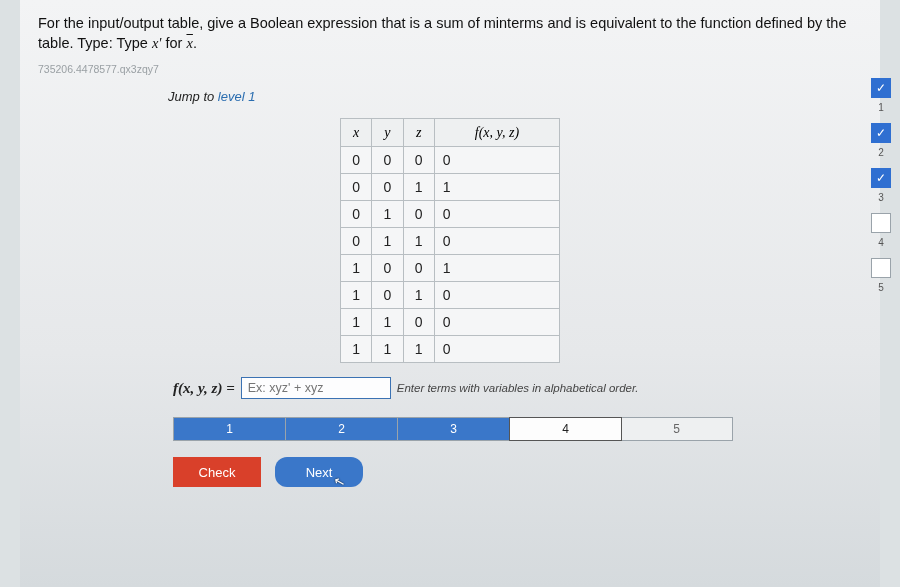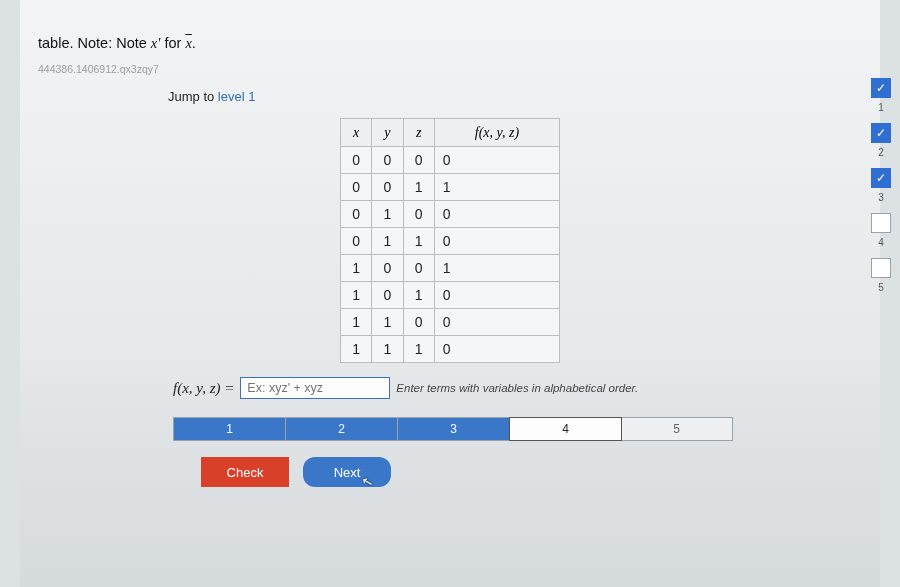--- a/index.html
+++ b/index.html
@@ -27,20 +27,21 @@
   .qid {
     margin-top: 10px;
     font-size: 10.5px;
     color: #9aa0a4;
   }
   .jump {
     margin-top: 14px;
     margin-left: 130px;
     font-size: 13px;
     color: #222;
+    font-style: italic;
   }
   .jump .lvl { color: #2a6db0; }
   .tablewrap {
     margin: 14px auto 0 auto;
     width: 220px;
   }
   table.truth {
     border-collapse: collapse;
     background: #f5f6f7;
     width: 100%;
@@ -65,21 +66,21 @@
   table.truth td:nth-child(4) { text-align: left; padding-left: 8px; }
 
   .eqrow {
     margin-top: 14px;
     margin-left: 135px;
     display: flex;
     align-items: center;
     gap: 6px;
     font-family: "Times New Roman", serif;
   }
-  .eqrow .lhs { font-size: 15px; font-style: italic; color:#222;}
+  .eqrow .lhs { font-size: 15px; font-style: italic; color:#222;font-weight:bold;}
   .eqrow input {
     width: 150px;
     height: 22px;
     border: 1px solid #3b72b3;
     background: #fdfdfe;
     font-size: 12.5px;
     padding: 0 6px;
     font-family: Arial, sans-serif;
   }
   .eqrow .hint {
@@ -121,21 +122,21 @@
   .btn {
     width: 88px;
     height: 30px;
     display: flex;
     align-items: center;
     justify-content: center;
     font-size: 13px;
     color: #fff;
     cursor: pointer;
   }
-  .btn.check { background: #d9402a; margin-left: 28px; }
+  .btn.check { background: #d9402a; }
   .btn.next { background: #3a77c9; position:relative;border-radius:12px;}
   .cursor {
     position:absolute;
     right: 18px;
     bottom: -2px;
     font-size: 13px;
     transform: rotate(-15deg);
     color:#fff;
     text-shadow: 0 0 2px #000;
   }
@@ -163,28 +164,28 @@
   .rail .num { font-size:10px; color:#555; margin-bottom:6px;}
   .math-i { font-style: italic; font-family:"Times New Roman",serif;}
   .overline { text-decoration: overline; }
 </style>
 </head>
 <body>
 
 <div class="page">
 
   <div class="question">
-    <br>
-    <span>table. Note: Note </span>
+    <span>For the input/output table, give a Boolean expression that is a sum of minterms and is equivalent to the function defined by the</span><br>
+    <span>table. Type: Type </span>
     <span class="math-i">x'</span>
     <span> for </span>
     <span class="math-i overline">x</span><span>.</span>
   </div>
 
-  <div class="qid">444386.1406912.qx3zqy7</div>
+  <div class="qid">735206.4478577.qx3zqy7</div>
 
   <div class="jump">
     <span>Jump to </span><span class="lvl">level 1</span>
   </div>
 
   <div class="tablewrap">
     <table class="truth">
       <thead>
         <tr>
           <th class="col-s">x</th>

